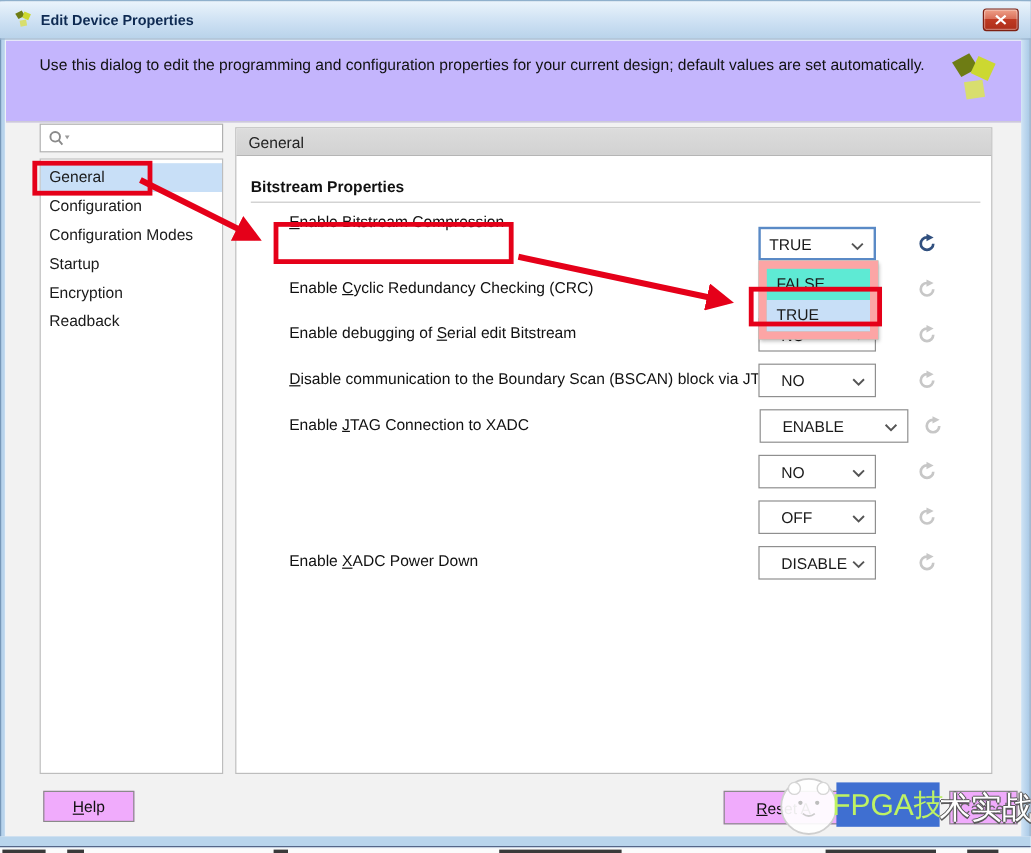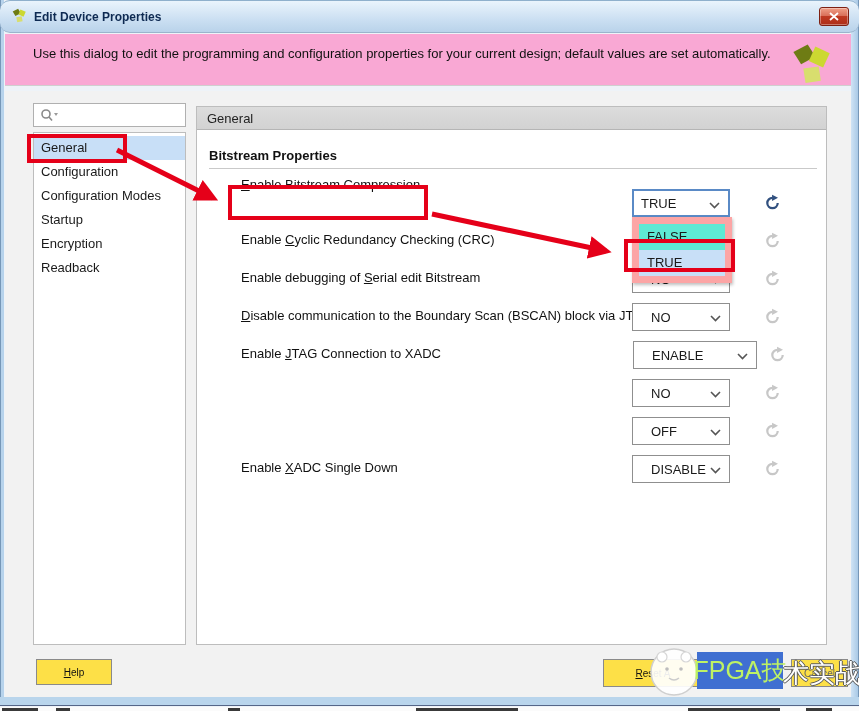--- a/index.html
+++ b/index.html
@@ -9,30 +9,30 @@
   .frame { position:relative; width:859px; height:711px; background:#eef3f8; }
 
   
   .border-left  { position:absolute; left:0; top:0; width:4px; height:697px;
                   background:#b7d3ec; border-left:1px solid #7697b8; z-index:5; }
   .border-right { position:absolute; right:0; top:0; width:8px; height:697px;
                   background:linear-gradient(90deg,#cfe3f5,#a9c9e6); border-right:1px solid #7697b8; z-index:5; }
   .titlebar { position:absolute; left:0; top:0; width:859px; height:33px;
               background:linear-gradient(#eaf4fc,#cbdff2 60%,#b9d3ea);
               border-top:1px solid #8fb0cc; border-bottom:1px solid #9ab4cc; z-index:6;
-              display:flex; align-items:center;border-radius:10px; }
+              display:flex; align-items:center; }
   .title-text { font-weight:bold; font-size:12px; color:#0e2a52; margin-left:6px; }
   .title-logo { margin-left:10px; }
   .close-btn { position:absolute; right:10px; top:6px; width:30px; height:19px;
                background:linear-gradient(#f0a088,#d9705a 45%,#c03a22 46%,#ad2f1a);
                border:1px solid #7e2012; border-radius:3px;
                display:flex; align-items:center; justify-content:center; cursor:pointer;
                box-shadow:inset 0 0 0 1px rgba(255,255,255,.35); }
 
-  .banner { position:absolute; left:5px; top:34px; width:846px; height:52px; background:#f9a8d4;
+  .banner { position:absolute; left:5px; top:34px; width:846px; height:68px; background:#c4b5fd;
             border-bottom:1px solid #cfcfcf; z-index:4; }
   .banner-text { position:absolute; left:28px; top:12px; width:740px; font-size:13px; color:#111; }
   .banner-logo { position:absolute; right:18px; top:2px; }
 
   .dialog-body { position:absolute; left:5px; top:91px; width:846px; height:606px; background:#f2f2f2; z-index:3; }
 
   
   .search-box { position:absolute; left:28px; top:12px; width:153px; height:24px; background:#fff;
                 border:1px solid #b0b0b0; display:flex; align-items:center; padding-left:6px; }
   .side-panel { position:absolute; left:28px; top:41px; width:153px; height:513px; background:#fff;
@@ -65,21 +65,21 @@
   .open-list { position:absolute; left:435px; top:110px; width:100px; background:#5eead4;
                border:7px solid #fca5a5; z-index:12; box-shadow:1px 2px 3px rgba(0,0,0,.25); }
   .open-item { height:26px; line-height:26px; padding-left:8px; cursor:pointer; }
   .open-item.sel { background:#c8dff7; }
 
   
   .red-box { position:absolute; border:4px solid #e50019; z-index:40; pointer-events:none; }
   .arrows { position:absolute; left:0; top:0; width:859px; height:711px; z-index:45; pointer-events:none; }
 
   
-  .btn { position:absolute; background:#fde047; border:1px solid #8a8a8a; font-size:10px;
+  .btn { position:absolute; background:#f0abfc; border:1px solid #8a8a8a; font-size:13px;
          font-family:"Liberation Sans",sans-serif; color:#111; cursor:pointer; }
   .help-btn  { left:31px; top:568px; width:76px; height:26px; }
   .reset-btn { left:598px; top:568px; width:100px; height:28px; }
   .cancel-btn{ left:786px; top:568px; width:57px; height:28px; color:#666; }
 
   
   .watermark { position:absolute; z-index:60; pointer-events:none; }
   .wm-logo { left:644px; top:645px; }
   .wm-blue { left:697px; top:652px; width:86px; height:37px; background:#3f6fd1; color:#bef264;
              font-size:25px; display:flex; align-items:center; justify-content:center; white-space:nowrap; }
@@ -259,21 +259,21 @@
         <svg class="chev" width="11" height="7" viewBox="0 0 11 7">
             <path d="M1,1 L5.5,5.5 L10,1" fill="none" stroke="#555" stroke-width="1.6"></path>
           </svg>
       </div>
       <svg class="refresh inactive" style="left:567px; top:315px;" viewBox="0 0 16 16">
         <path d="M8,3.6 A4.9,4.9 0 1 0 12.9,8.5" fill="none" stroke="currentColor" stroke-width="2.1"></path>
         <polygon points="7.6,0.8 13.2,3.6 7.6,6.6" fill="currentColor"></polygon>
       </svg>
 
       <div class="row-label" style="top:353px;">
-        <span>Enable </span><span class="mn">X</span><span>ADC Single Down</span>
+        <span>Enable </span><span class="mn">X</span><span>ADC Power Down</span>
       </div>
       <div class="combo" style="left:435px; top:348px;">
         <span>DISABLE</span>
         <svg class="chev" width="11" height="7" viewBox="0 0 11 7">
             <path d="M1,1 L5.5,5.5 L10,1" fill="none" stroke="#555" stroke-width="1.6"></path>
           </svg>
       </div>
       <svg class="refresh inactive" style="left:567px; top:353px;" viewBox="0 0 16 16">
         <path d="M8,3.6 A4.9,4.9 0 1 0 12.9,8.5" fill="none" stroke="currentColor" stroke-width="2.1"></path>
         <polygon points="7.6,0.8 13.2,3.6 7.6,6.6" fill="currentColor"></polygon>

